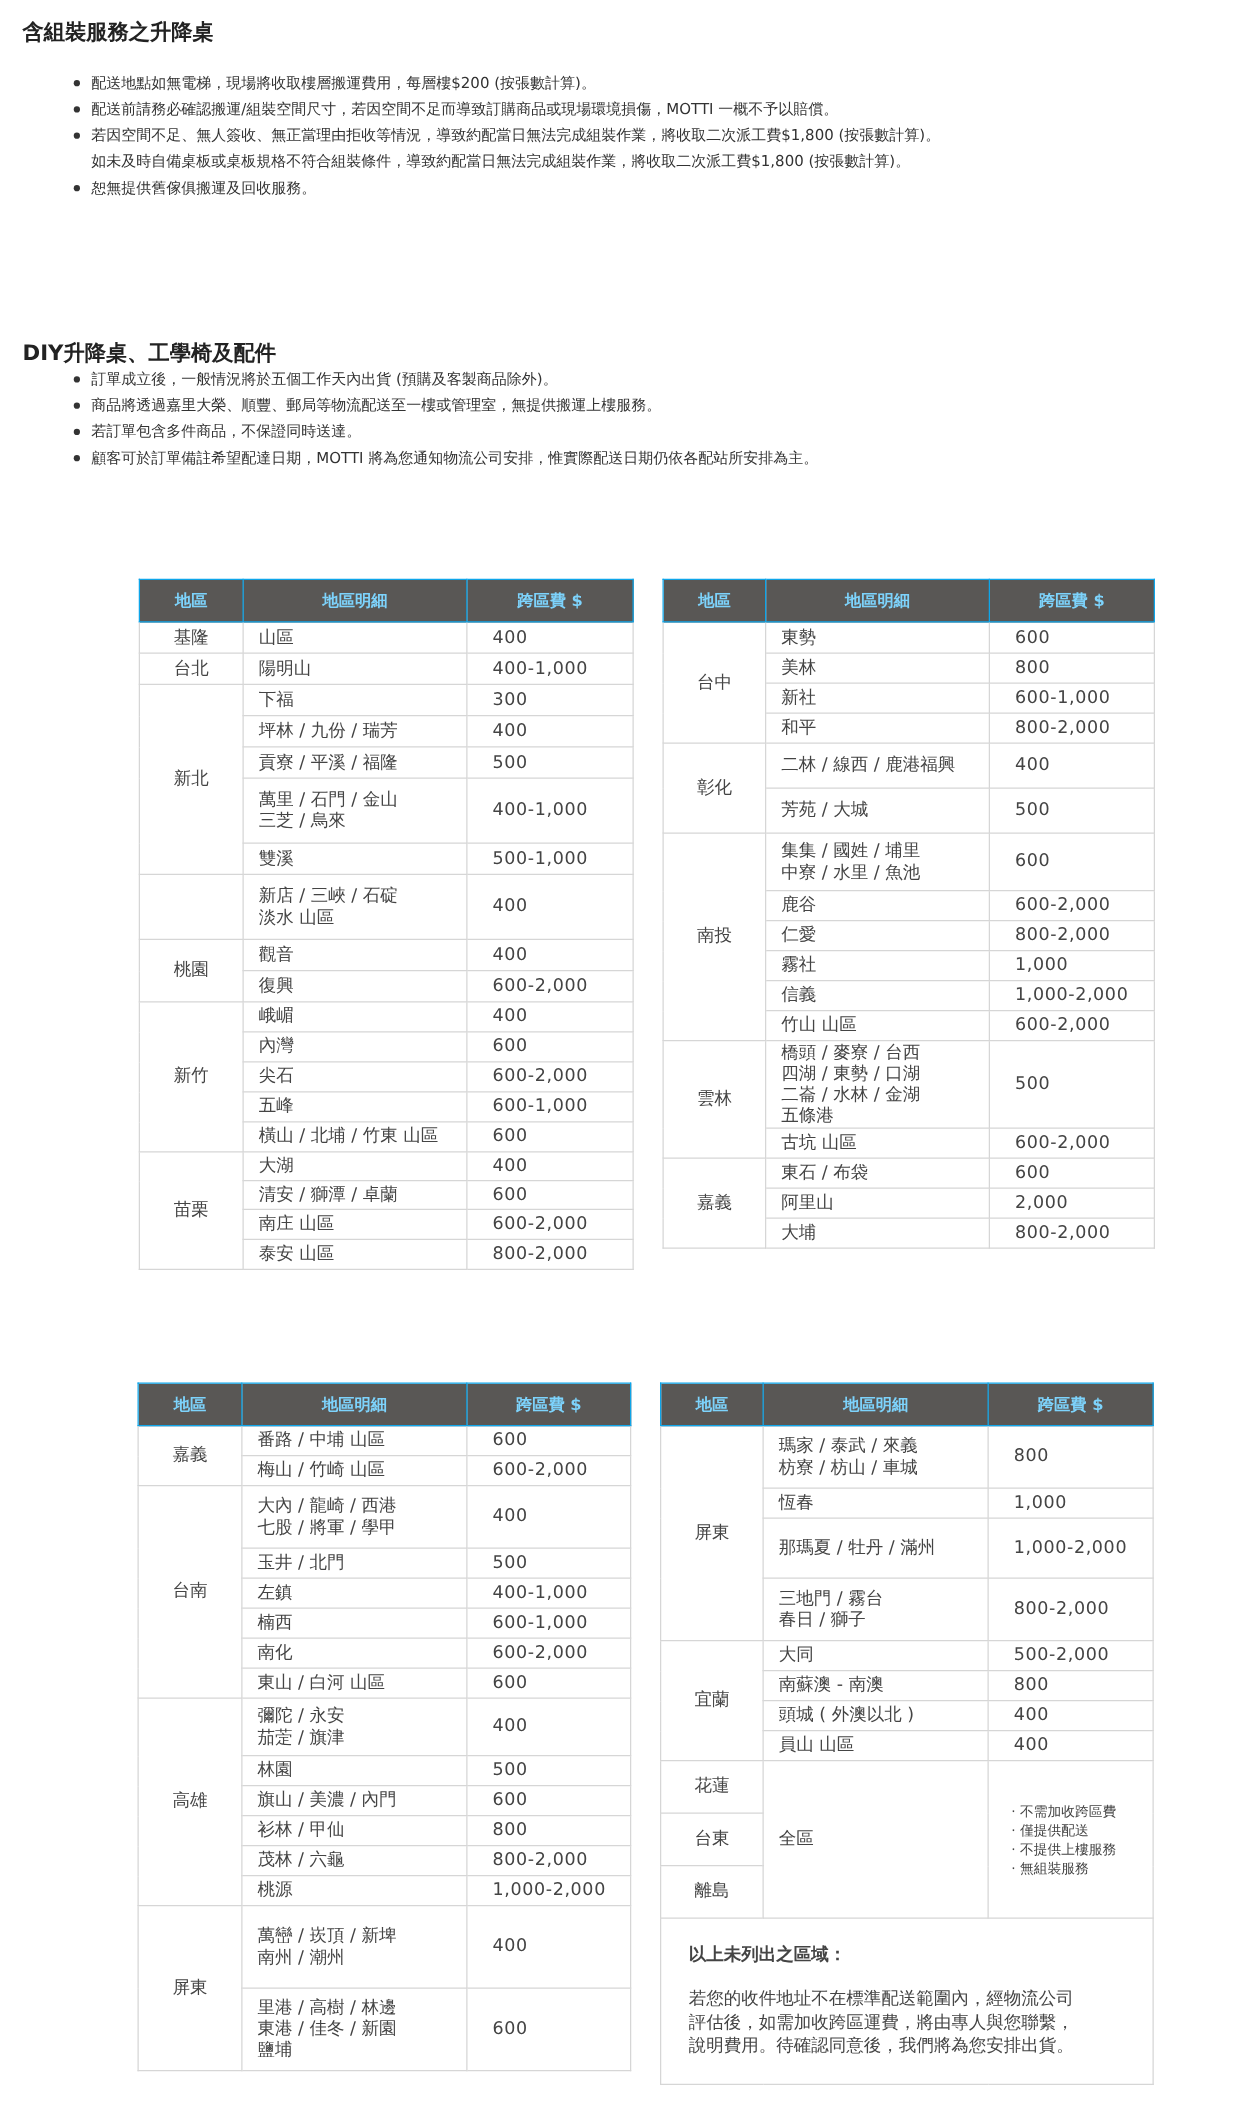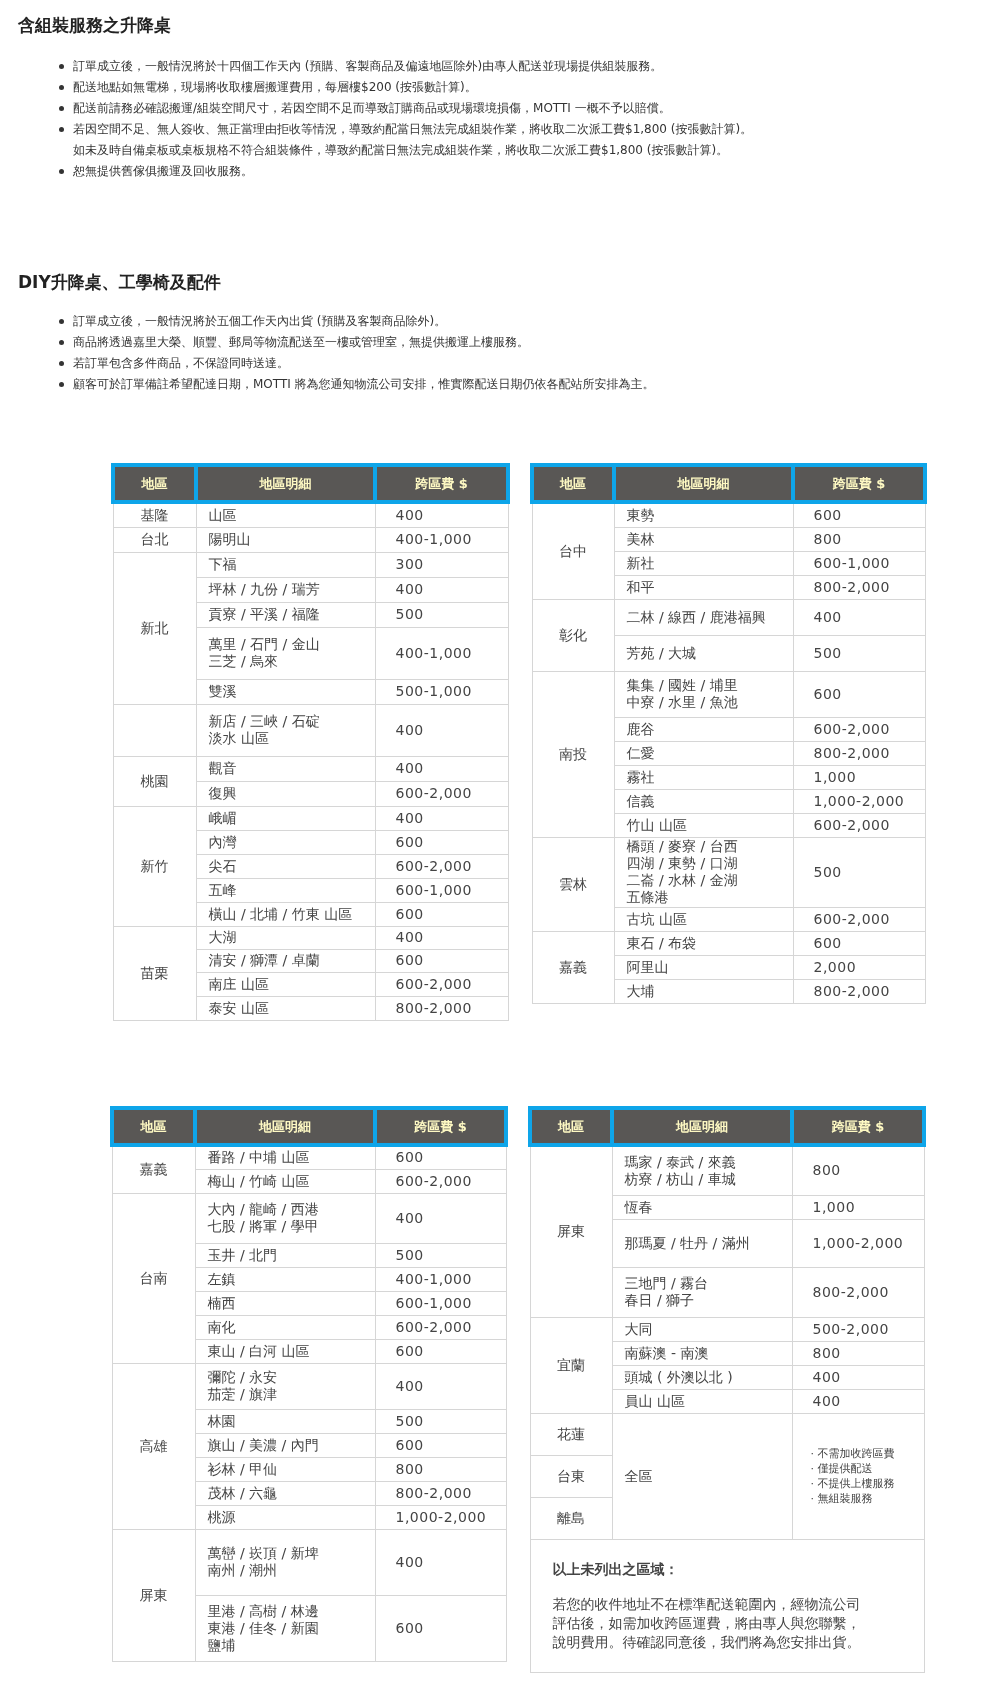--- a/index.html
+++ b/index.html
@@ -6,45 +6,44 @@
   body { width: 1000px; height: 1691px; position: relative; overflow: hidden;
          font-family: "DejaVu Sans", "Liberation Sans", sans-serif; color: #333333; }
   .h2 { position: absolute; left: 18px; font-size: 17px; font-weight: bold; color: #222; margin: 0; letter-spacing: 0; }
   ul.bullets { position: absolute; left: 56px; margin: 0; padding: 0; list-style: none; font-size: 12px; color: #333; }
   ul.bullets li { position: relative; padding-left: 17px; line-height: 21px; height: 21px; white-space: nowrap; }
   ul.bullets li.nobullet::before { content: none; }
   ul.bullets li::before { content: ""; position: absolute; left: 3px; top: 8px; width: 5px; height: 5px; border-radius: 50%; background: #333; }
   .link { color: #f2502c; }
 
   table.fee { position: absolute; border-collapse: collapse; font-size: 14px; color: #444; table-layout: fixed; }
-  table.fee th { background: #595755; color: #fef9c3; font-weight: bold; font-size: 13px; height: 33px; padding: 0; text-align: center; border: 4px solid #0ea5e9; }
+  table.fee th { background: #595755; color: #7dd3fc; font-weight: bold; font-size: 13px; height: 33px; padding: 0; text-align: center; border: 1px solid #0ea5e9; }
   table.fee td { border: 1px solid #d6d6d6; padding: 0 0 0 12px; line-height: 17px; vertical-align: middle; }
   table.fee td.reg { text-align: center; padding: 0; }
   table.fee td.fee-v { padding-left: 20px; letter-spacing: 0.5px; }
   table.fee td.notes { font-size: 11px; line-height: 15px; padding-left: 18px; }
   table.fee td.footnote { padding: 0 0 0 22px; font-size: 14px; line-height: 19px; color: #444; }
   .fn-title { font-weight: bold; display: block; margin-bottom: 16px; }
 </style>
 </head>
 <body>
 
 <h2 class="h2" style="top:14px;">含組裝服務之升降桌</h2>
 
 <ul class="bullets" style="top:56px;">
-  <li>訂單成立後，一般情況將於十四個工作天內 (預購、客製商品及偏遠地區除外)由專人配送並現場提供組裝服務。</li>
   <li>配送地點如無電梯，現場將收取樓層搬運費用，每層樓$200 (按張數計算)。</li>
   <li>配送前請務必確認搬運/組裝空間尺寸，若因空間不足而導致訂購商品或現場環境損傷，MOTTI 一概不予以賠償。</li>
   <li>若因空間不足、無人簽收、無正當理由拒收等情況，導致約配當日無法完成組裝作業，將收取二次派工費$1,800 (按張數計算)。</li>
   <li class="nobullet">如未及時自備桌板或桌板規格不符合組裝條件，導致約配當日無法完成組裝作業，將收取二次派工費$1,800 (按張數計算)。</li>
   <li>恕無提供舊傢俱搬運及回收服務。</li>
 </ul>
 
 <h2 class="h2" style="top:271px;">DIY升降桌、工學椅及配件</h2>
 
-<ul class="bullets" style="top:311px;">
+<ul class="bullets" style="top:293px;">
   <li>訂單成立後，一般情況將於五個工作天內出貨 (預購及客製商品除外)。</li>
   <li>商品將透過嘉里大榮、順豐、郵局等物流配送至一樓或管理室，無提供搬運上樓服務。</li>
   <li>若訂單包含多件商品，不保證同時送達。</li>
   <li>顧客可於訂單備註希望配達日期，MOTTI 將為您通知物流公司安排，惟實際配送日期仍依各配站所安排為主。</li>
 </ul>
 
 <table class="fee" id="t1" style="left:111px; top:463px; width:395px;">
   <colgroup>
       <col style="width:83px">
       <col style="width:179px">

